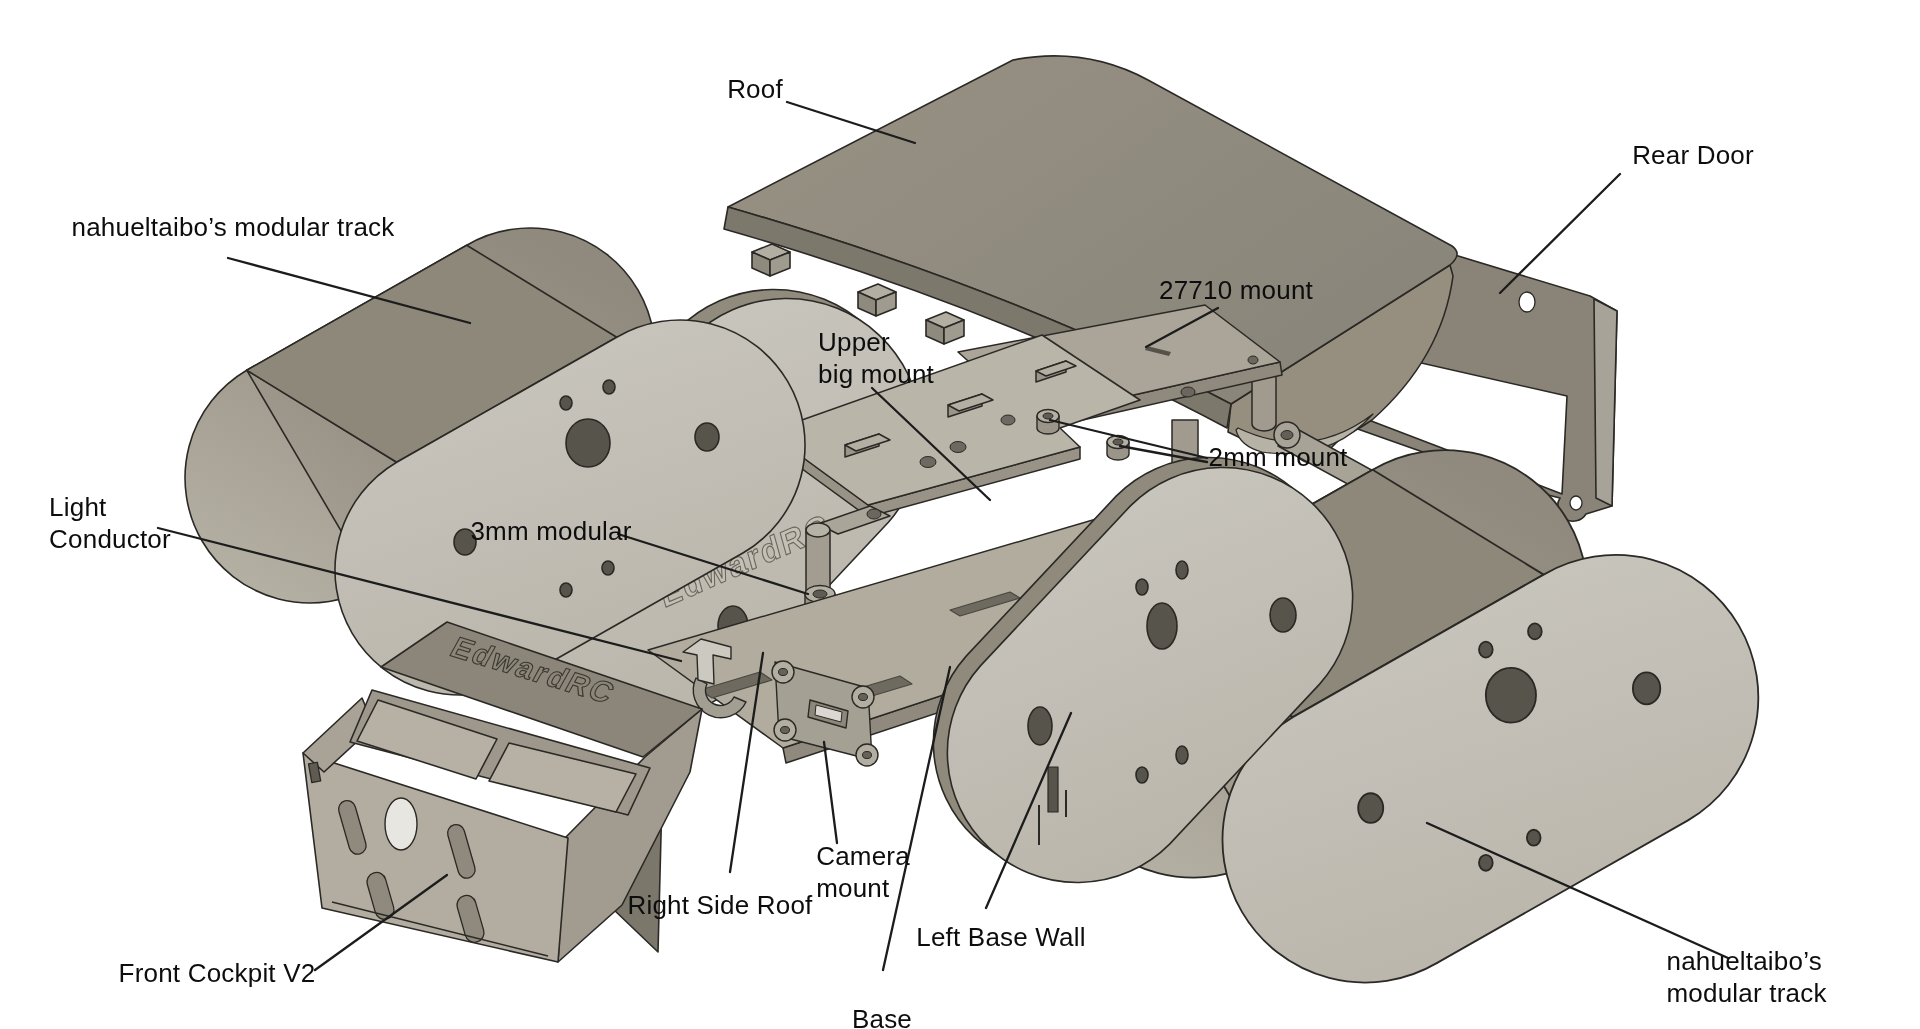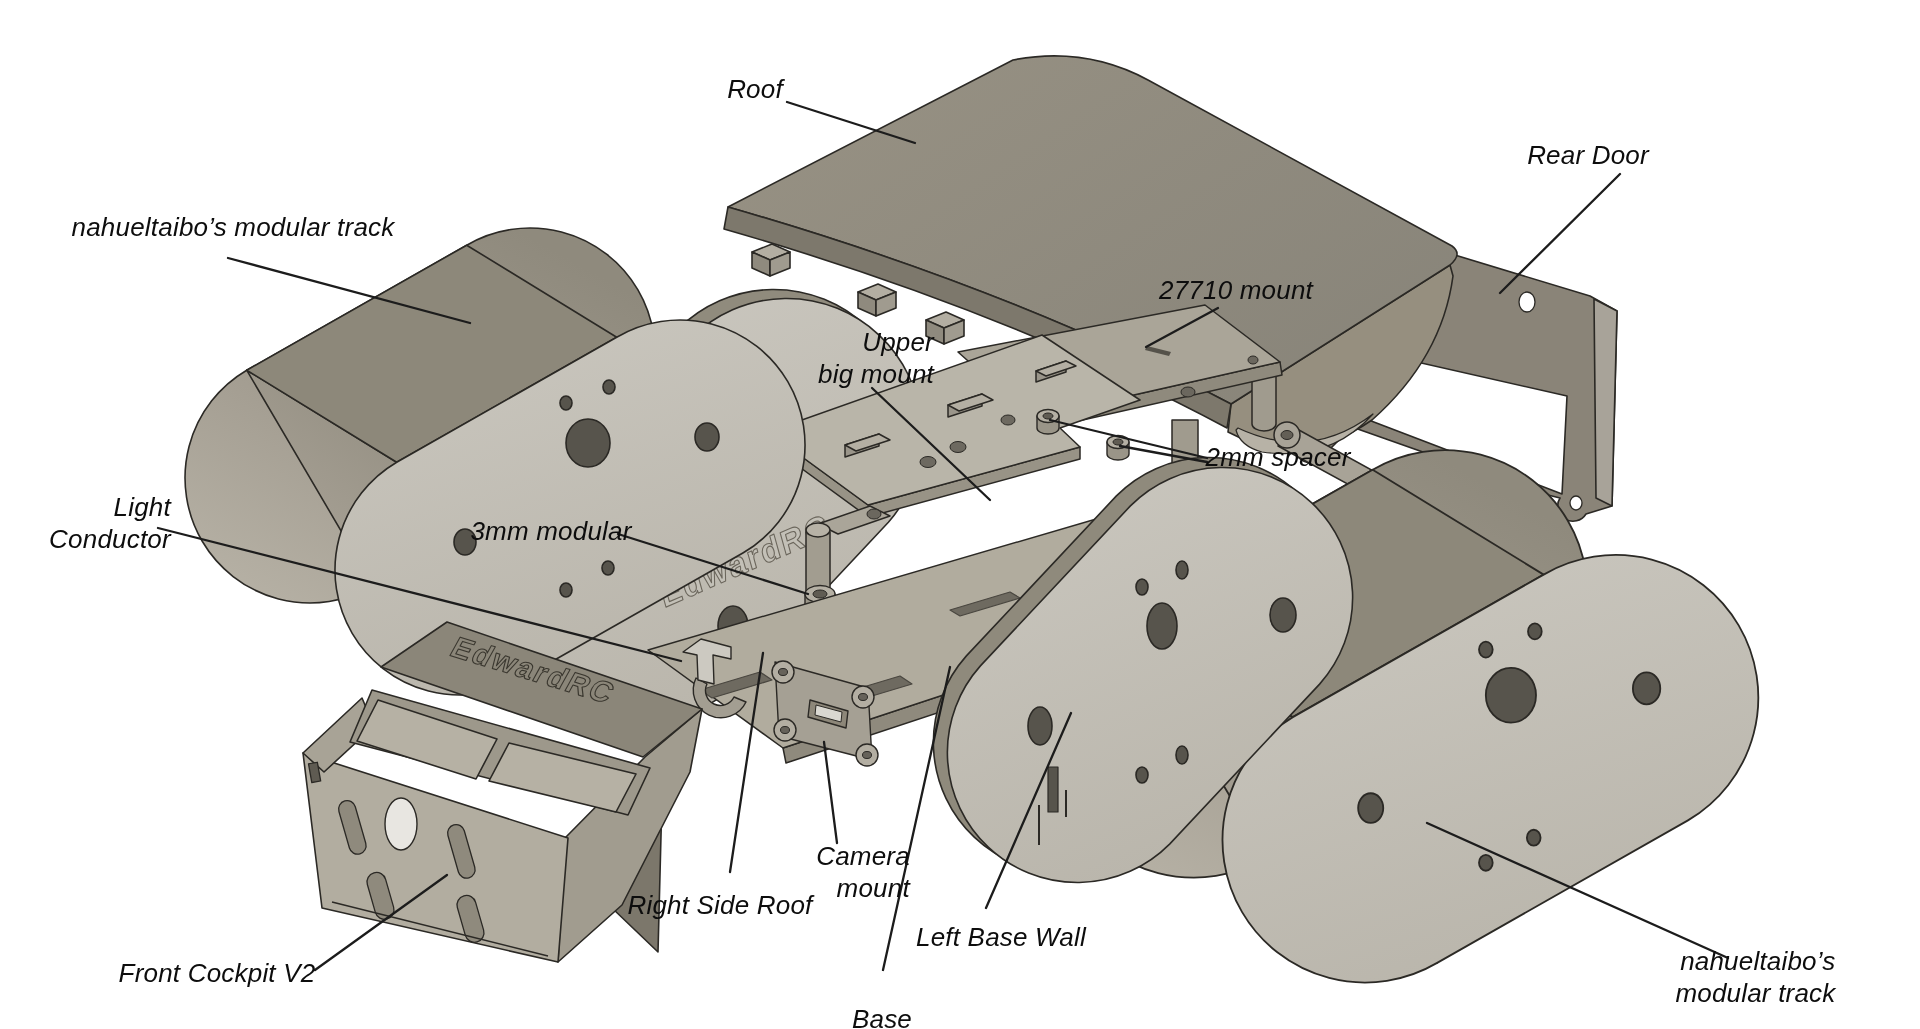--- a/index.html
+++ b/index.html
@@ -1,20 +1,20 @@
 <!DOCTYPE html>
 <html><head>
 <meta charset="utf-8">
 <style>
   html,body{margin:0;padding:0;background:#ffffff;}
   .stage{position:relative;width:1920px;height:1029px;background:#ffffff;overflow:hidden;
          font-family:"Liberation Sans", sans-serif;}
   .stage svg{position:absolute;left:0;top:0;}
   .lbl{position:absolute;transform:translate(-50%,-50%);font-size:26px;line-height:1.22;
-       color:#0d0d0d;text-align:right;white-space:pre-line;letter-spacing:0.2px;font-style:italic;}
+       color:#0d0d0d;text-align:left;white-space:pre-line;letter-spacing:0.2px;}
   svg .emboss{font-family:"Liberation Sans", sans-serif;font-weight:bold;}
   svg path, svg ellipse, svg circle, svg rect, svg line{vector-effect:none;}
 </style>
 </head>
 <body>
 
 <div class="stage">
 <svg width="1920" height="1029" viewBox="0 0 1920 1029">
   <defs>
     <linearGradient id="gradSide" x1="0" y1="1" x2="0.7" y2="0">
@@ -237,26 +237,26 @@
     <line x1="730" y1="872" x2="763" y2="653"></line>
     <line x1="837" y1="843" x2="824" y2="742"></line>
     <line x1="986" y1="908" x2="1071" y2="713"></line>
     <line x1="883" y1="970" x2="950" y2="667"></line>
     <line x1="315" y1="970" x2="447" y2="875"></line>
     <line x1="1728" y1="958" x2="1427" y2="823"></line>
   </g>
 </svg>
 
   <div class="lbl" style="left:755px;top:90px">Roof</div>
-  <div class="lbl" style="left:1588px;top:156px">Rear Door</div>
+  <div class="lbl" style="left:1693px;top:156px">Rear Door</div>
   <div class="lbl" style="left:233px;top:228px">nahueltaibo’s modular track</div>
   <div class="lbl" style="left:1236px;top:291px">27710 mount</div>
   <div class="lbl" style="left:876px;top:359px">Upper
 big mount</div>
-  <div class="lbl" style="left:1278px;top:458px">2mm spacer</div>
+  <div class="lbl" style="left:1278px;top:458px">2mm mount</div>
   <div class="lbl" style="left:110px;top:524px">Light
 Conductor</div>
   <div class="lbl" style="left:551px;top:532px">3mm modular</div>
   <div class="lbl" style="left:720px;top:906px">Right Side Roof</div>
   <div class="lbl" style="left:863px;top:873px">Camera
 mount</div>
   <div class="lbl" style="left:1001px;top:938px">Left Base Wall</div>
   <div class="lbl" style="left:882px;top:1020px">Base</div>
   <div class="lbl" style="left:217px;top:974px">Front Cockpit V2</div>
   <div class="lbl" style="left:1751px;top:978px">nahueltaibo’s modular track</div>

